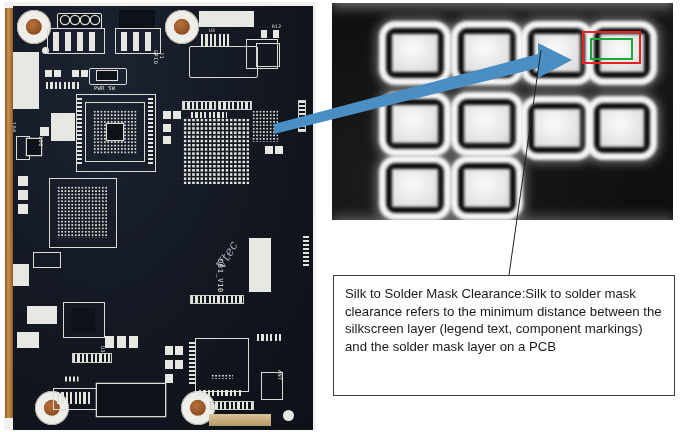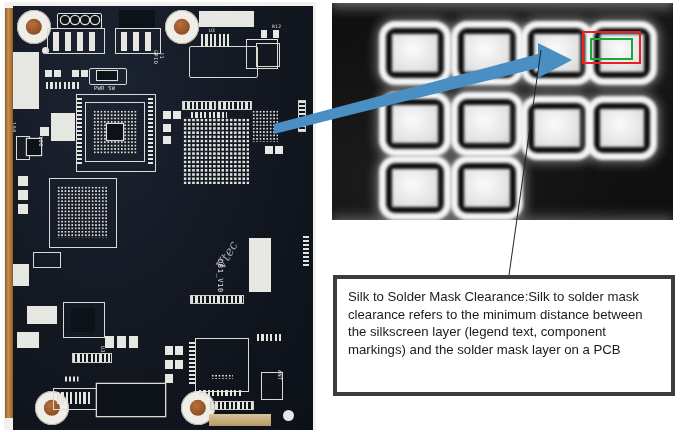--- a/index.html
+++ b/index.html
@@ -72,21 +72,21 @@
        display:block;}
 
   #highlight-red{position:absolute;border:2.4px solid #e8201f;background:transparent;z-index:9;}
   #highlight-green{position:absolute;border:2.2px solid #19a83a;background:transparent;z-index:10;}
 
   
   #callout-svg{position:absolute;left:0;top:0;width:700px;height:432px;pointer-events:none;z-index:20;}
 
   
   #desc-box{position:absolute;left:333px;top:275px;width:342px;height:121px;
-            border:4px solid #14b8a6;background:#ffffff;box-sizing:border-box;z-index:15;}
+            border:1px solid #14b8a6;background:#ffffff;box-sizing:border-box;z-index:15;}
   #desc-text{position:absolute;left:11px;top:9px;right:9px;
              font-size:13.2px;line-height:17.6px;color:#1a1a1a;}
 </style>
 </head>
 <body>
 
 <div id="pcb-photo">
   <div class="board-edge"></div>
   <div class="board">
 

